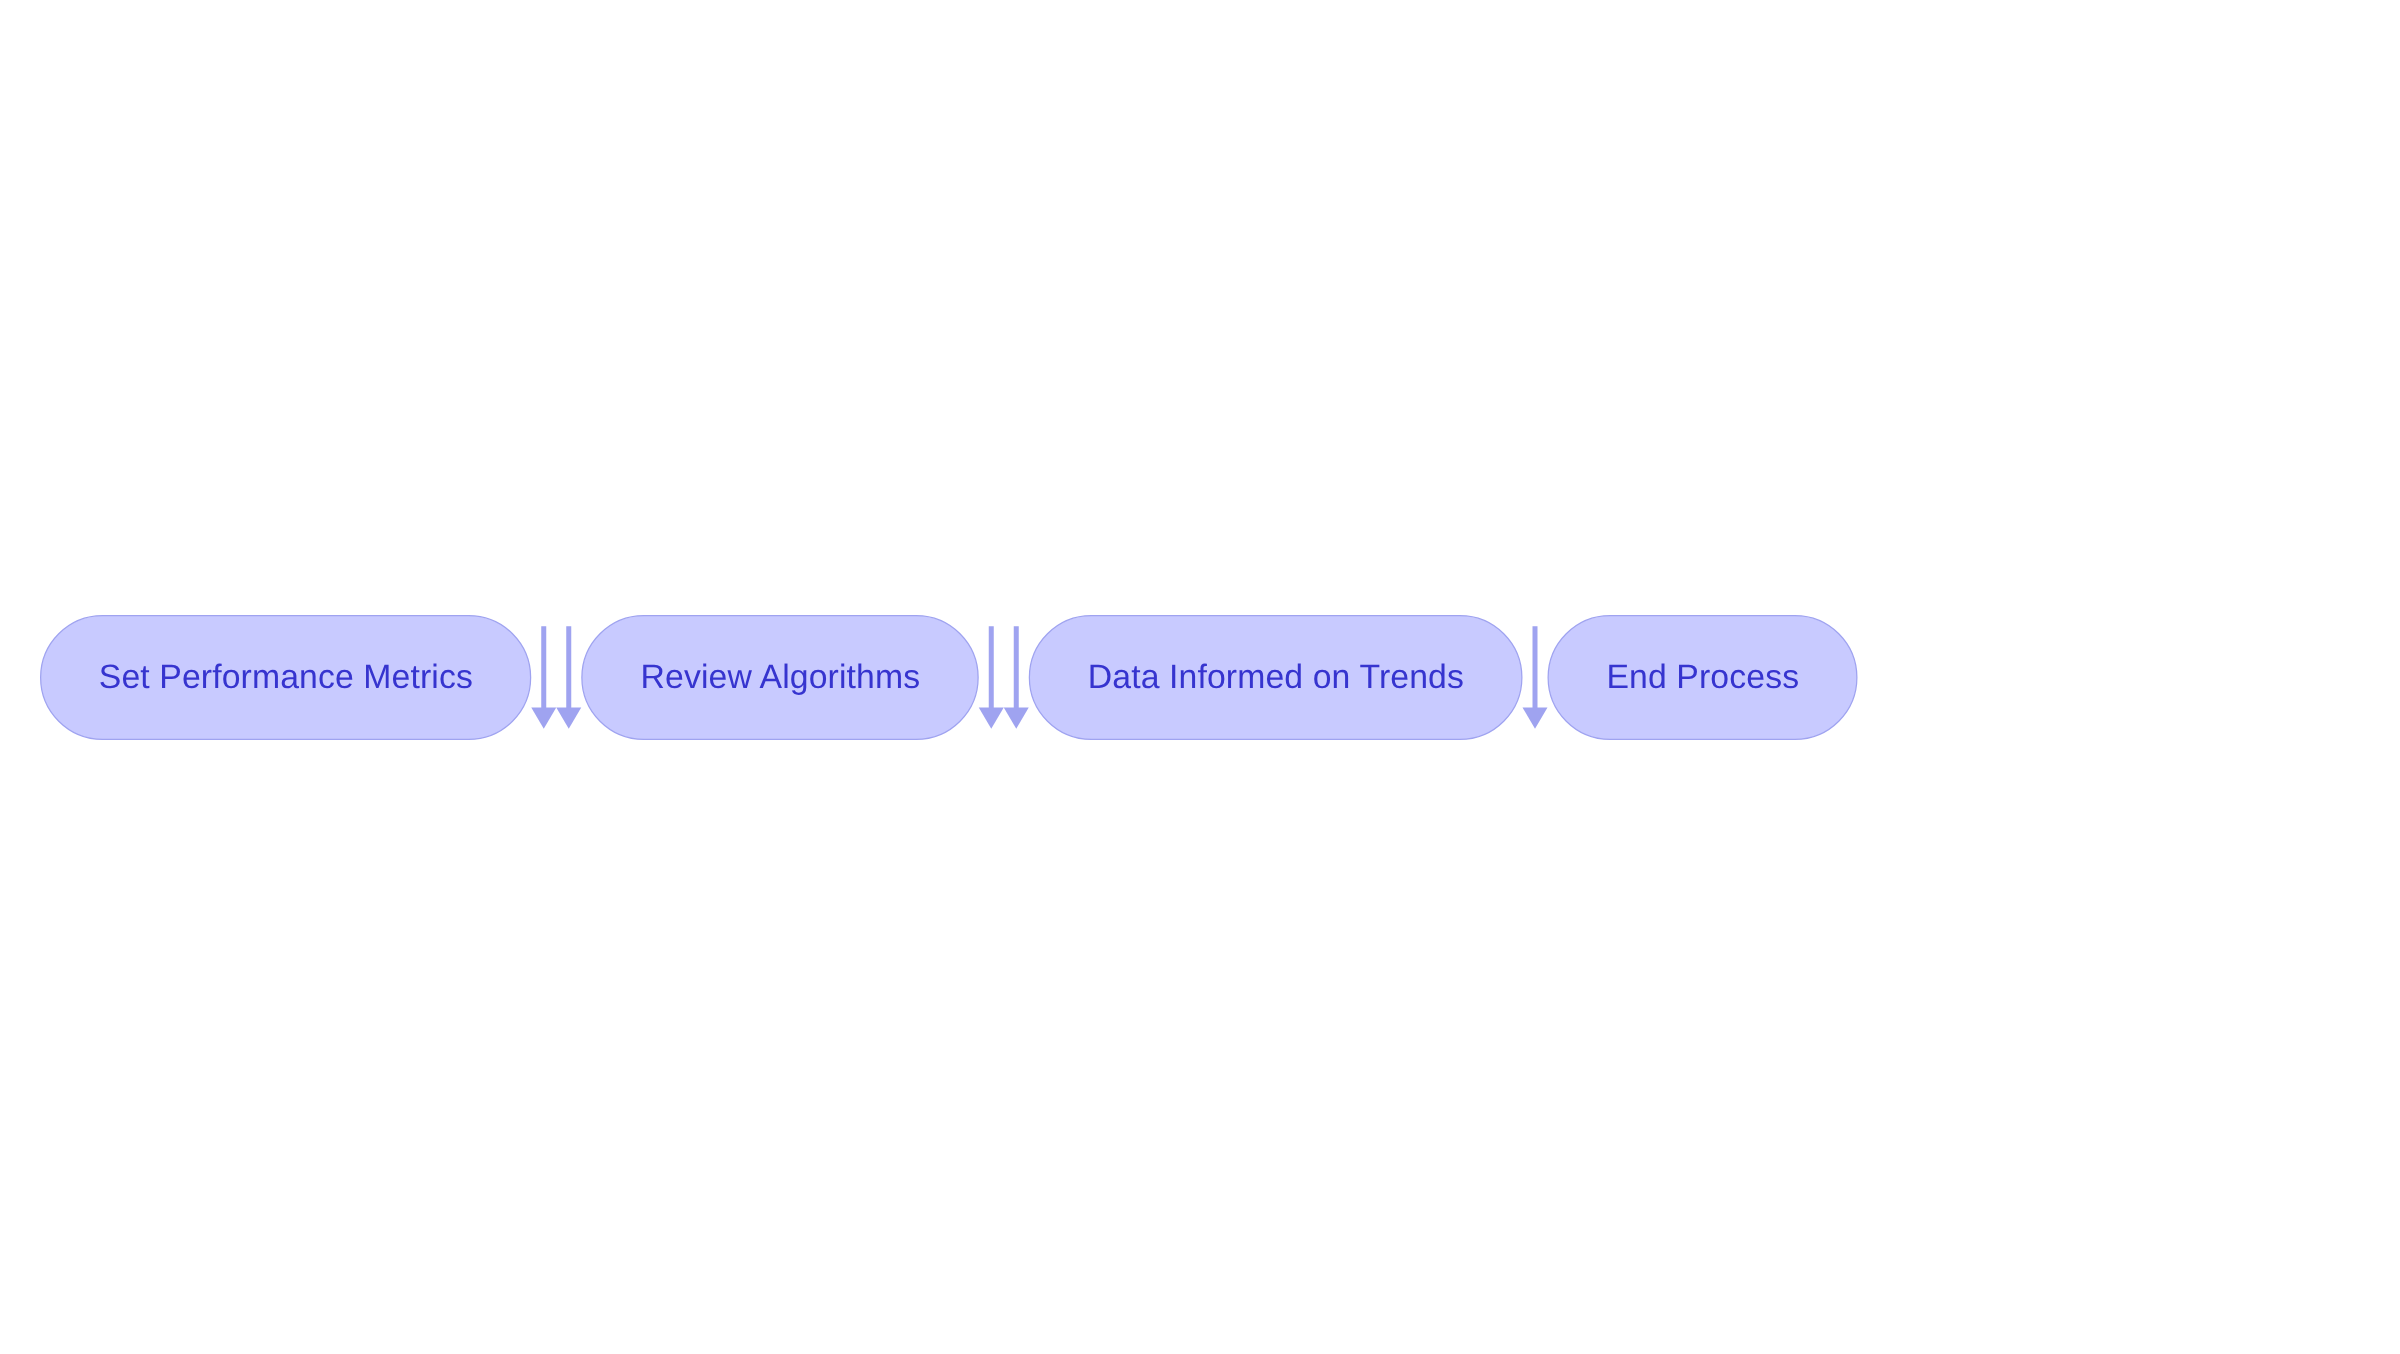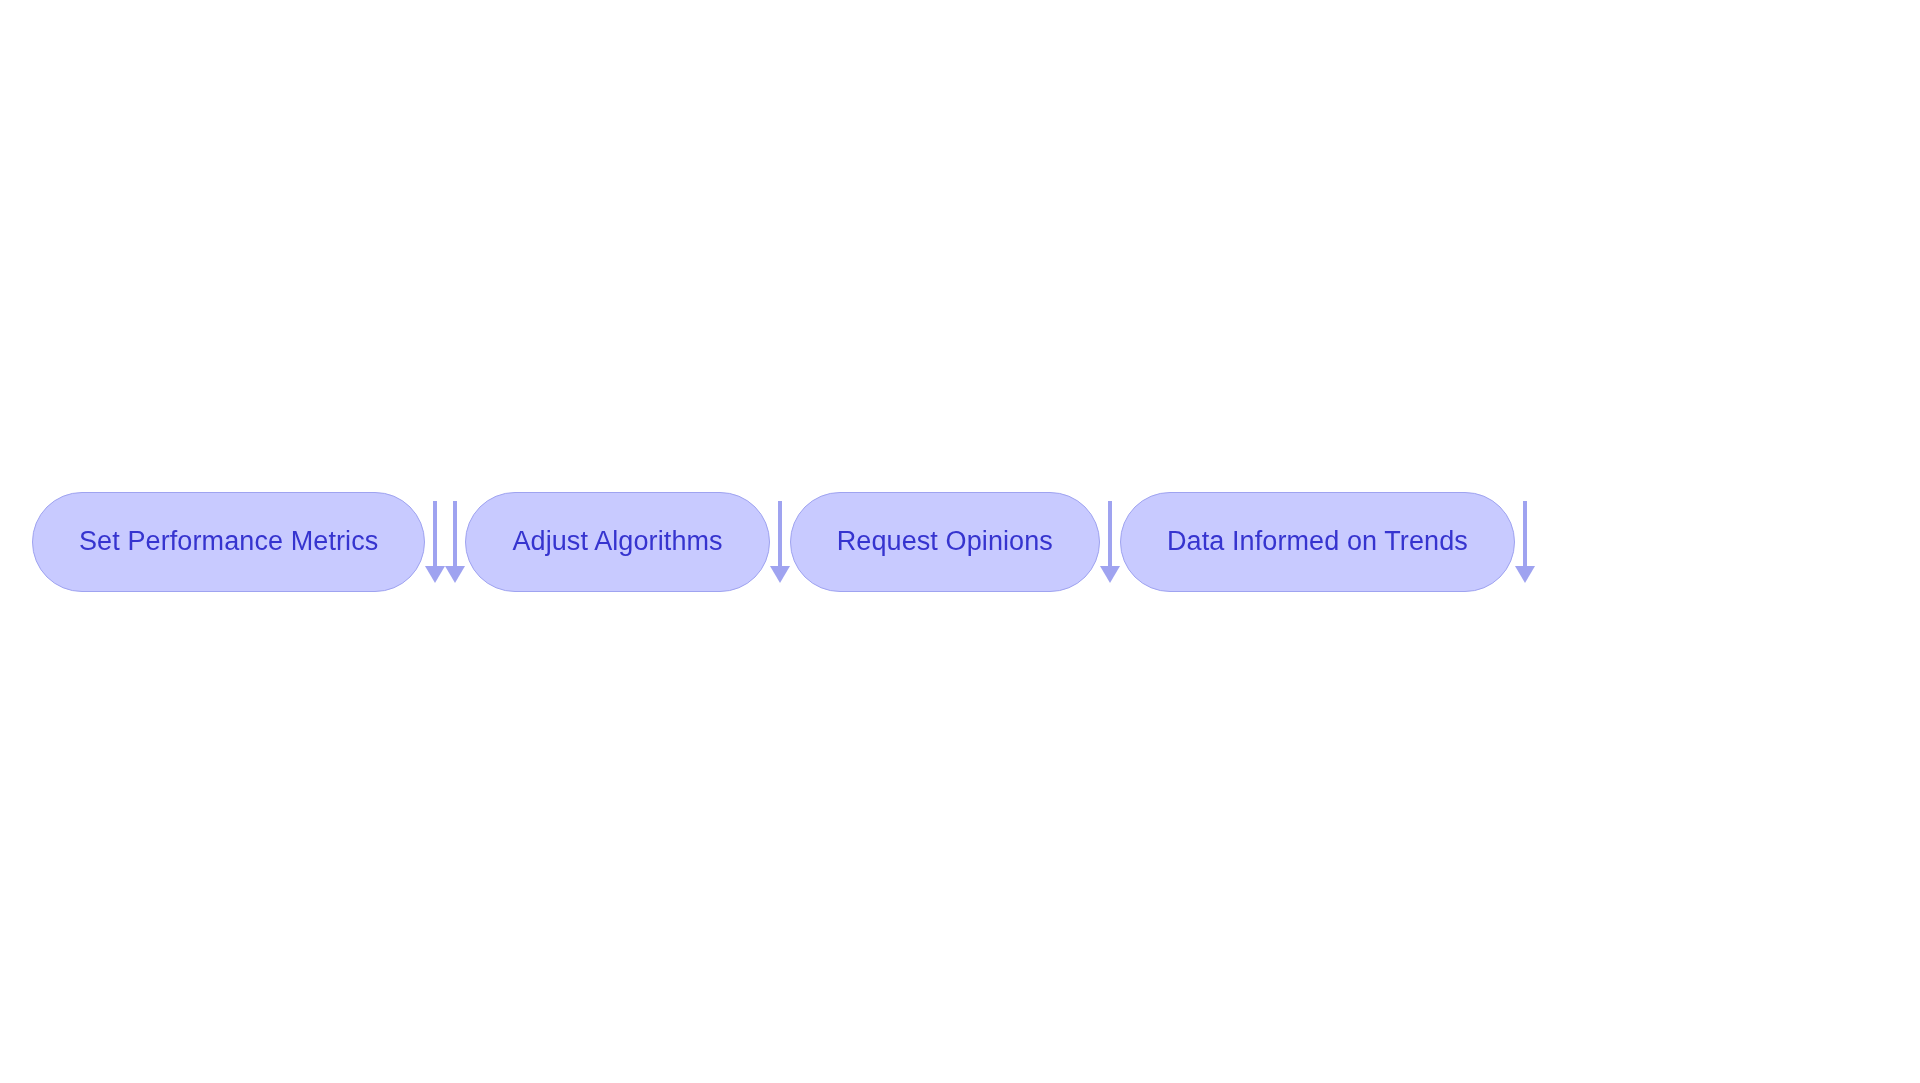--- a/index.html
+++ b/index.html
@@ -107,41 +107,41 @@
       <div class="connector-arrowhead"></div>
     </div>
 
 
     <div class="connector">
       <div class="connector-line"></div>
       <div class="connector-arrowhead"></div>
     </div>
 
     <div class="node">
-      <span class="node-label">Adjust Algorithms</span>
+      <span class="node-label">Review Algorithms</span>
     </div>
 
     <div class="connector">
       <div class="connector-line"></div>
       <div class="connector-arrowhead"></div>
     </div>
 
-    <div class="node">
-      <span class="node-label">Request Opinions</span>
-    </div>
 
     <div class="connector">
       <div class="connector-line"></div>
       <div class="connector-arrowhead"></div>
     </div>
 
     <div class="node">
       <span class="node-label">Data Informed on Trends</span>
     </div>
 
     <div class="connector">
       <div class="connector-line"></div>
       <div class="connector-arrowhead"></div>
     </div>
 
+    <div class="node">
+      <span class="node-label">End Process</span>
+    </div>
 
   </div>
 </div>
 
 </body></html>

